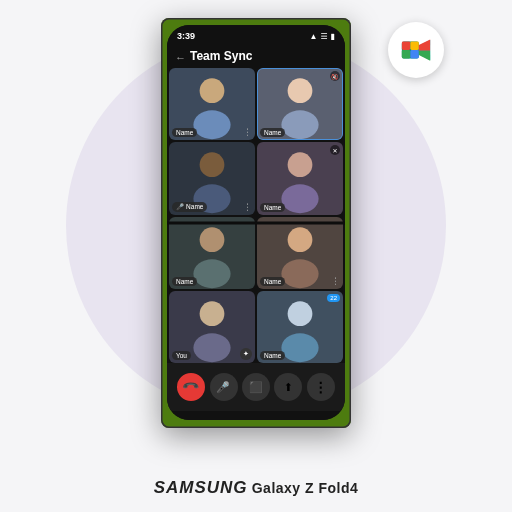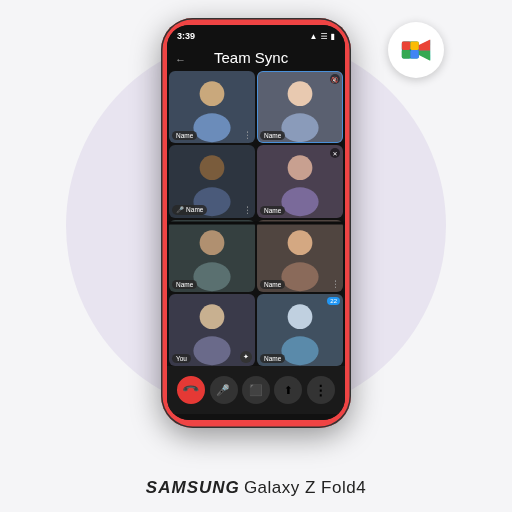--- a/index.html
+++ b/index.html
@@ -44,34 +44,34 @@
       letter-spacing: 0.5px;
       color: #222;
     }
     .samsung-label .samsung {
       font-weight: 900;
       font-style: italic;
       letter-spacing: 1px;
       font-size: 17px;
     }
     .samsung-label .model {
-      font-weight: 400;
-      font-size: 17px;
+      font-weight: 700;
+      font-size: 14px;
     }
 
     
     .phone-outer {
       position: absolute;
       top: 18px;
       left: 50%;
       transform: translateX(-50%);
       width: 190px;
       height: 410px;
-      background: #ef4444;
-      border-radius: 32px;
+      background: #4d7c0f;
+      border-radius: 8px;
       box-shadow: 0 8px 30px rgba(0,0,0,0.4), inset 0 0 0 1.5px #333;
       display: flex;
       flex-direction: column;
       align-items: center;
       overflow: hidden;
     }
 
     
     .fold-crease {
       position: absolute;
@@ -127,23 +127,22 @@
       display: flex;
       align-items: center;
       gap: 4px;
     }
     .back-arrow {
       color: #aaa;
       font-size: 11px;
     }
     .call-title {
       color: #fff;
-      font-size: 15px;
-      font-weight: 400;
-      margin-left: 24px;
+      font-size: 12px;
+      font-weight: 700;
     }
 
     
     .participants-grid {
       display: grid;
       grid-template-columns: 1fr 1fr;
       grid-template-rows: repeat(4, 1fr);
       gap: 2px;
       padding: 0 2px;
       flex: 1;

